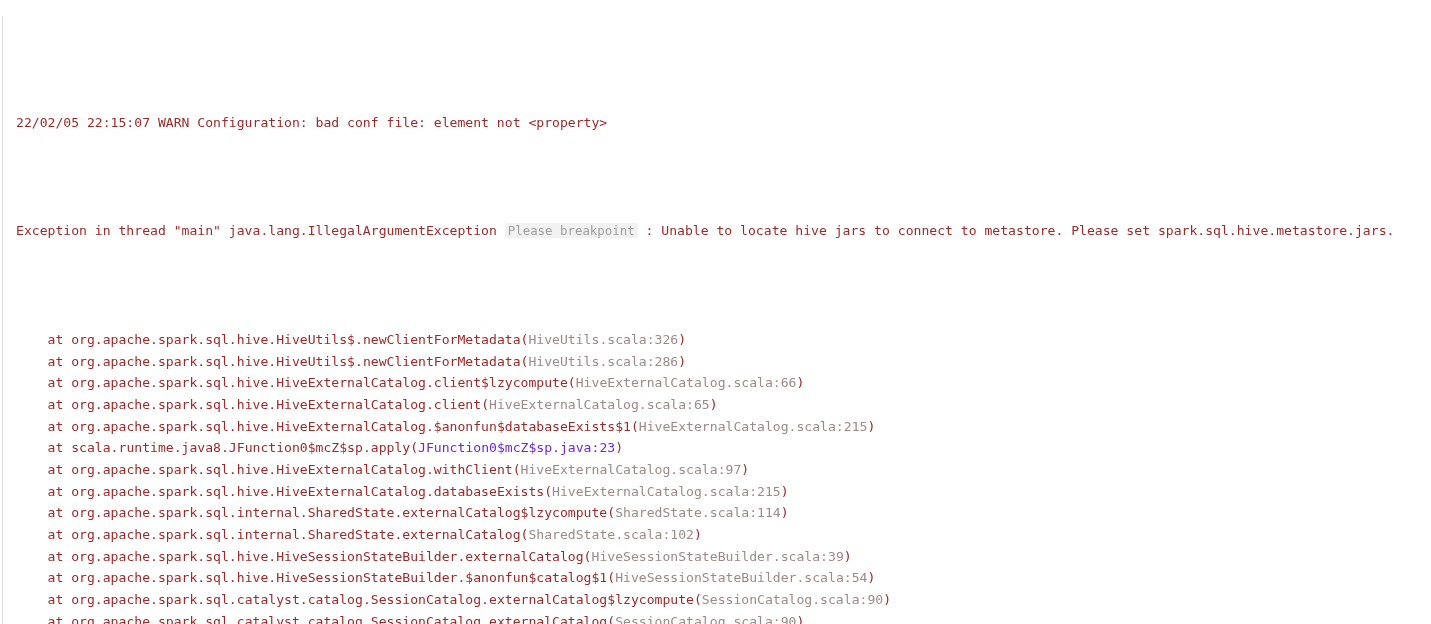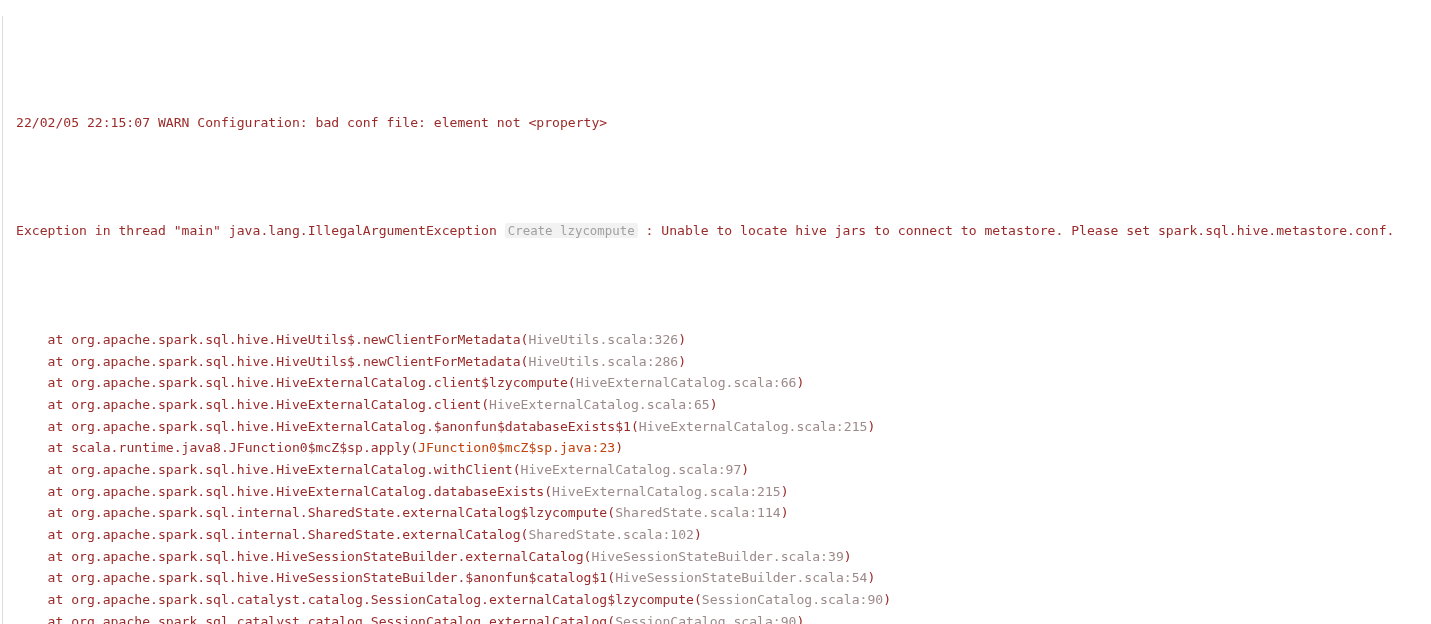--- a/index.html
+++ b/index.html
@@ -63,21 +63,21 @@
     color: #9b2a2a;
   }
 
   .lnk {
     color: #9c8a8a;
     text-decoration-color: #b9aeae;
     text-underline-offset: 2px;
     cursor: pointer;
   }
   .lnk.faint {
-    color: #c2410c;
+    color: #6d28d9;
     text-decoration-color: #c9bfbf;
   }
 
   .exc-lnk {
     color: #9b2a2a;
     text-decoration-color: #bdb2b2;
     text-underline-offset: 2px;
     cursor: pointer;
   }
 
@@ -96,19 +96,19 @@
 <div id="console-panel">
 
   <div id="console-gutter"></div>
 
   <div id="console-output">
 
     
     <div class="line"><span class="txt">22/02/05 22:15:07 WARN Configuration: bad conf file: element not &lt;property&gt;</span></div>
 
     
-    <div class="line"><span class="txt">Exception in thread "main" java.lang.</span><span class="exc-lnk">IllegalArgumentException</span><span class="txt"> </span><span class="hint">Create lzycompute</span><span class="txt"> : </span><span class="txt">Unable to locate hive jars to connect to metastore. Please set spark.sql.hive.metastore.conf.</span></div>
+    <div class="line"><span class="txt">Exception in thread "main" java.lang.</span><span class="exc-lnk">IllegalArgumentException</span><span class="txt"> </span><span class="hint">Please breakpoint</span><span class="txt"> : </span><span class="txt">Unable to locate hive jars to connect to metastore. Please set spark.sql.hive.metastore.jars.</span></div>
 
     
     <div id="stack-frames"><div class="line"><span class="txt">    </span><span class="txt">at </span><span class="txt">org.apache.spark.sql.hive.HiveUtils$.newClientForMetadata</span><span class="txt">(</span><span class="lnk">HiveUtils.scala:326</span><span class="txt">)</span></div><div class="line"><span class="txt">    </span><span class="txt">at </span><span class="txt">org.apache.spark.sql.hive.HiveUtils$.newClientForMetadata</span><span class="txt">(</span><span class="lnk">HiveUtils.scala:286</span><span class="txt">)</span></div><div class="line"><span class="txt">    </span><span class="txt">at </span><span class="txt">org.apache.spark.sql.hive.HiveExternalCatalog.client$lzycompute</span><span class="txt">(</span><span class="lnk">HiveExternalCatalog.scala:66</span><span class="txt">)</span></div><div class="line"><span class="txt">    </span><span class="txt">at </span><span class="txt">org.apache.spark.sql.hive.HiveExternalCatalog.client</span><span class="txt">(</span><span class="lnk">HiveExternalCatalog.scala:65</span><span class="txt">)</span></div><div class="line"><span class="txt">    </span><span class="txt">at </span><span class="txt">org.apache.spark.sql.hive.HiveExternalCatalog.$anonfun$databaseExists$1</span><span class="txt">(</span><span class="lnk">HiveExternalCatalog.scala:215</span><span class="txt">)</span></div><div class="line"><span class="txt">    </span><span class="txt">at </span><span class="txt">scala.runtime.java8.JFunction0$mcZ$sp.apply</span><span class="txt">(</span><span class="lnk faint">JFunction0$mcZ$sp.java:23</span><span class="txt">)</span></div><div class="line"><span class="txt">    </span><span class="txt">at </span><span class="txt">org.apache.spark.sql.hive.HiveExternalCatalog.withClient</span><span class="txt">(</span><span class="lnk">HiveExternalCatalog.scala:97</span><span class="txt">)</span></div><div class="line"><span class="txt">    </span><span class="txt">at </span><span class="txt">org.apache.spark.sql.hive.HiveExternalCatalog.databaseExists</span><span class="txt">(</span><span class="lnk">HiveExternalCatalog.scala:215</span><span class="txt">)</span></div><div class="line"><span class="txt">    </span><span class="txt">at </span><span class="txt">org.apache.spark.sql.internal.SharedState.externalCatalog$lzycompute</span><span class="txt">(</span><span class="lnk">SharedState.scala:114</span><span class="txt">)</span></div><div class="line"><span class="txt">    </span><span class="txt">at </span><span class="txt">org.apache.spark.sql.internal.SharedState.externalCatalog</span><span class="txt">(</span><span class="lnk">SharedState.scala:102</span><span class="txt">)</span></div><div class="line"><span class="txt">    </span><span class="txt">at </span><span class="txt">org.apache.spark.sql.hive.HiveSessionStateBuilder.externalCatalog</span><span class="txt">(</span><span class="lnk">HiveSessionStateBuilder.scala:39</span><span class="txt">)</span></div><div class="line"><span class="txt">    </span><span class="txt">at </span><span class="txt">org.apache.spark.sql.hive.HiveSessionStateBuilder.$anonfun$catalog$1</span><span class="txt">(</span><span class="lnk">HiveSessionStateBuilder.scala:54</span><span class="txt">)</span></div><div class="line"><span class="txt">    </span><span class="txt">at </span><span class="txt">org.apache.spark.sql.catalyst.catalog.SessionCatalog.externalCatalog$lzycompute</span><span class="txt">(</span><span class="lnk">SessionCatalog.scala:90</span><span class="txt">)</span></div><div class="line"><span class="txt">    </span><span class="txt">at </span><span class="txt">org.apache.spark.sql.catalyst.catalog.SessionCatalog.externalCatalog</span><span class="txt">(</span><span class="lnk">SessionCatalog.scala:90</span><span class="txt">)</span></div><div class="line"><span class="txt">    </span><span class="txt">at </span><span class="txt">org.apache.spark.sql.catalyst.catalog.SessionCatalog.listDatabases</span><span class="txt">(</span><span class="lnk">SessionCatalog.scala:247</span><span class="txt">)</span></div></div>
 
   </div>
 </div>
 
 </body></html>

